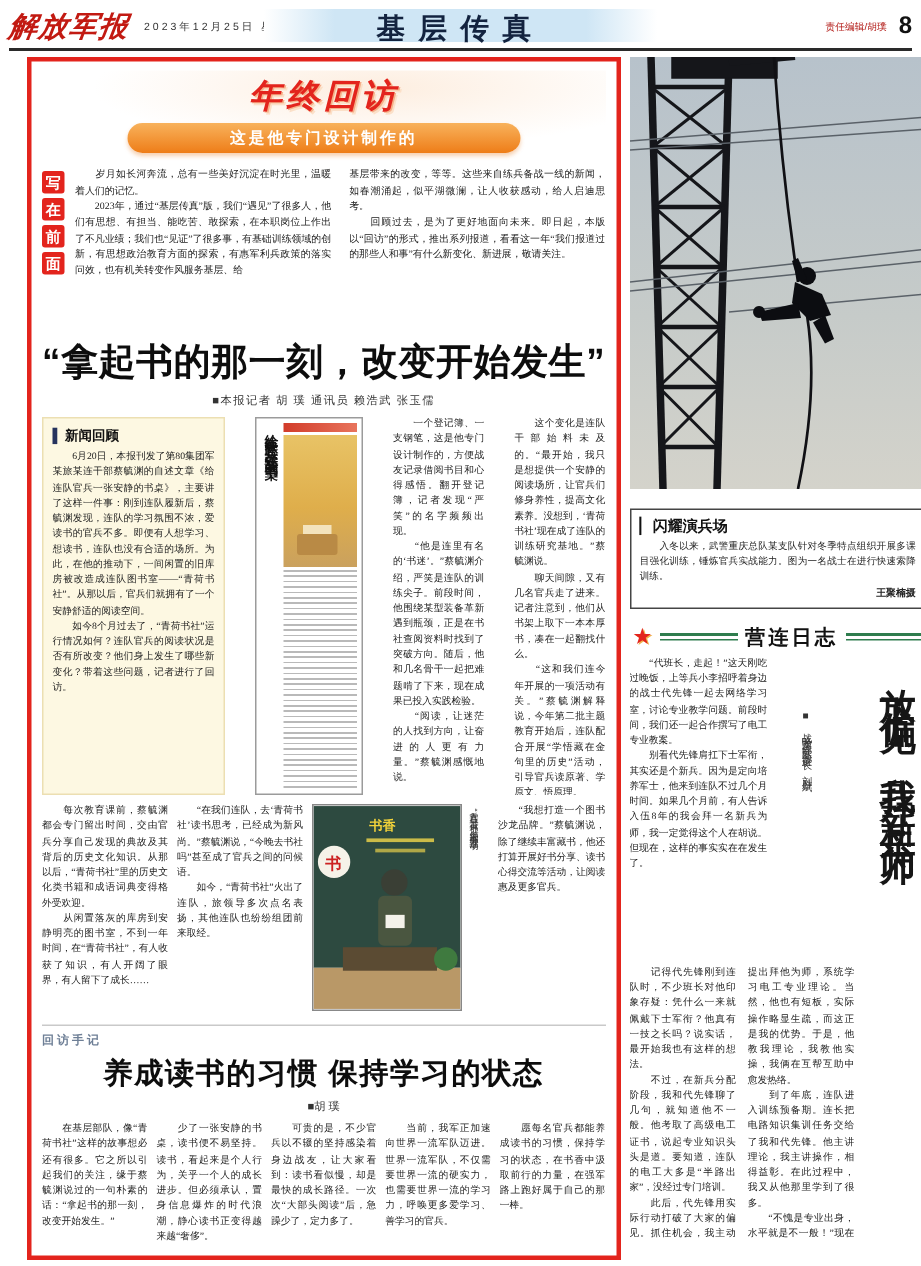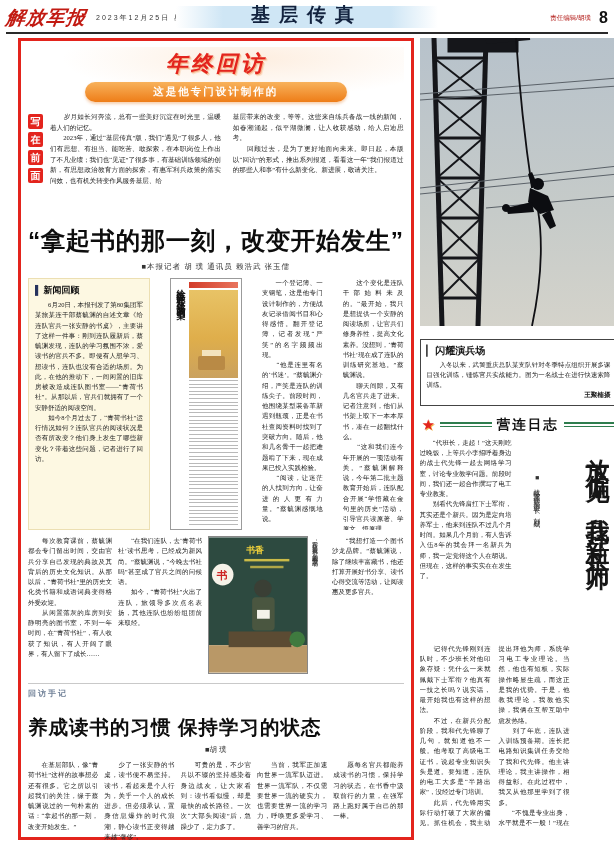--- a/index.html
+++ b/index.html
@@ -7,21 +7,21 @@
     font-family:"Liberation Sans", sans-serif; color:#1a1a1a; }
   .page { width:614px; height:844px; padding:4px 6px; position:relative; }
 
   
   .hdr { height:30px; display:flex; align-items:center; border-bottom:2px solid #2a2a2a; position:relative; }
   .masthead { font-family:"Liberation Serif", serif; font-style:italic; font-weight:bold;
     color:#c21a12; font-size:19px; transform:skewX(-8deg); letter-spacing:1px; white-space:nowrap; }
   .hdr-date { font-size:7px; letter-spacing:2px; color:#333; margin-left:10px; white-space:nowrap; }
   .section-band { position:absolute; left:170px; right:170px; top:2px; bottom:4px;
     background:linear-gradient(90deg,#ffffff 0%, #cfe6f5 18%, #cfe6f5 82%, #ffffff 100%);
-    display:flex; align-items:flex-end; justify-content:center; }
+    display:flex; align-items:flex-start; justify-content:center; }
   .section-title { font-size:19px; font-weight:900; color:#13233f; letter-spacing:9px; }
   .hdr-right { margin-left:auto; display:flex; align-items:center; gap:8px; }
   .hdr-editor { font-size:6.5px; color:#b01410; white-space:nowrap; }
   .page-no { font-size:16px; font-weight:900; color:#111; }
 
   
   .content { display:flex; gap:6px; margin-top:4px;padding-left:12px; }
   .main-box { width:398px; height:802px; border:3px solid #e3241d; padding:6px 7px; background:#fff; }
   .sidebar { width:198px; height:802px; position:relative; }
 
@@ -69,21 +69,21 @@
 
   .row2 { display:flex; gap:6px; height:140px; margin-top:6px; }
   .row2 .bodytext { height:100%; }
   .photo-read { width:118px; display:flex; gap:2px; }
   .photo-read svg { border:1px solid #888; }
   .photo-vcap { writing-mode:vertical-rl; font-size:6px; color:#333; height:100%; letter-spacing:1px; }
 
   
   .notes { margin-top:7px; border-top:1px solid #c9c9c9; padding-top:4px; }
   .notes-tag { font-size:8px; font-weight:bold; color:#6e7f96; letter-spacing:2px; }
-  .notes-title { text-align:left; font-size:19.5px; font-weight:900; color:#0d0d0d; margin-top:15px;
+  .notes-title { text-align:center; font-size:19.5px; font-weight:900; color:#0d0d0d; margin-top:3px;
     letter-spacing:1px; white-space:nowrap; }
   .notes-byline { text-align:center; font-size:7.5px; color:#333; margin:4px 0 5px; }
   .notes-cols { display:flex; gap:6px; height:88px; }
   .notes-col { flex:1; }
 
   
   .tower-photo { width:198px; height:288px; display:block; }
   .capbox { border:1px solid #444; padding:4px 6px 5px; margin-top:13px; background:#fff; }
   .capbox-h { font-size:10px; font-weight:900; color:#111; margin-bottom:2px; }
   .capbox-h .bar { color:#111; font-weight:900; margin-right:1px; }

